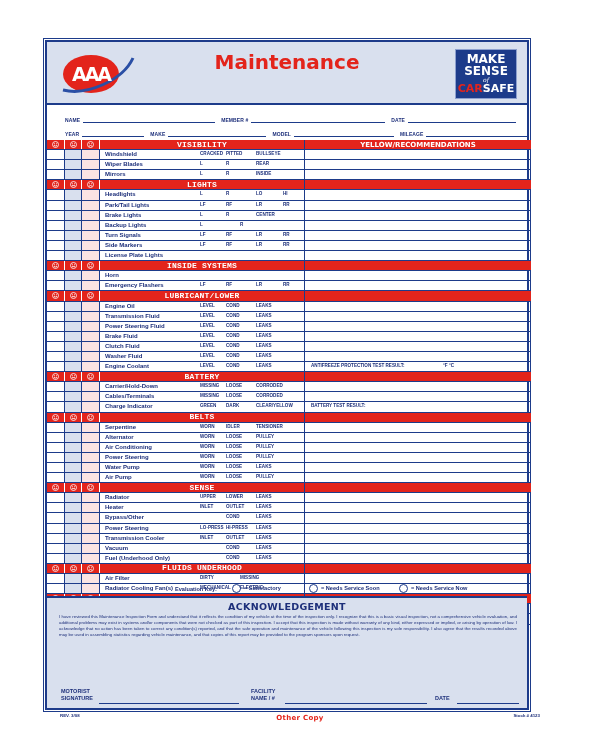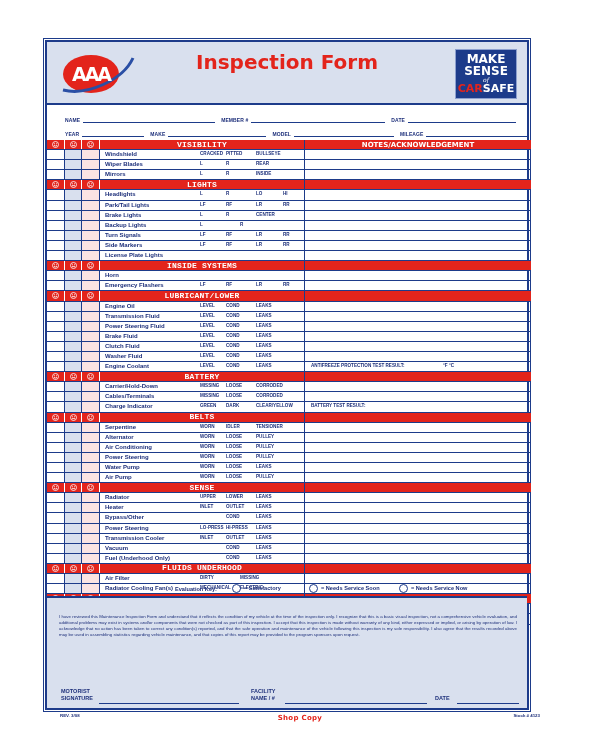--- a/index.html
+++ b/index.html
@@ -45,21 +45,21 @@
 <body>
 
 <div class="form">
   <div class="header">
     <svg class="logo-aaa" viewBox="0 0 80 48">
       <ellipse cx="34" cy="24" rx="28" ry="19" fill="#e3241b"></ellipse>
       <path d="M6 40 C 30 46, 66 30, 76 8" stroke="#2a4fa5" stroke-width="3" fill="none"></path>
       <text x="34" y="31" text-anchor="middle" font-family="DejaVu Sans, sans-serif" font-weight="bold" font-size="19" fill="#fff" letter-spacing="-2">AAA</text>
     </svg>
     <div class="title">
-      <div>Inspection Form</div>
+      <div>Maintenance</div>
     </div>
     <div class="mscc">
       <div>MAKE</div>
       <div>SENSE</div>
       <div style="font-size:6px;line-height:6px;font-style:italic;font-family:'DejaVu Serif',serif;font-weight:normal">of</div>
       <div style="font-size:11px"><span class="car">CAR</span><span class="care">SAFE</span></div>
     </div>
   </div>
 
   <div class="fields">
@@ -98,21 +98,21 @@
               <circle cx="4.5" cy="2.7" r="0.5" fill="#fff"></circle>
               <line x1="2" y1="4.6" x2="5" y2="4.6" stroke="#fff" stroke-width="0.8"></line>
             </svg></td>
           <td class="c3"><svg width="7" height="7" viewBox="0 0 7 7" style="position:relative;top:1px">
               <circle cx="3.5" cy="3.5" r="3" fill="none" stroke="#fff" stroke-width="0.8"></circle>
               <circle cx="2.5" cy="2.7" r="0.5" fill="#fff"></circle>
               <circle cx="4.5" cy="2.7" r="0.5" fill="#fff"></circle>
               <path d="M2 5.2 Q3.5 3.8 5 5.2" stroke="#fff" stroke-width="0.8" fill="none"></path>
             </svg></td>
           <td class="item">VISIBILITY</td>
-          <td class="notes">NOTES/ACKNOWLEDGEMENT</td>
+          <td class="notes">YELLOW/RECOMMENDATIONS</td>
         </tr>
         <tr>
           <td class="c1"></td>
           <td class="c2"></td>
           <td class="c3"></td>
           <td class="item">
             <span class="iname">Windshield</span>
             <span class="opt" style="left:100px">CRACKED</span>
             <span class="opt" style="left:126px">PITTED</span>
             <span class="opt" style="left:156px">BULLSEYE</span>
@@ -759,31 +759,32 @@
     </table>
 
   <div class="evalkey">
     <span class="k" style="left:128px">Evaluation Key:</span>
     <span class="k" style="left:185px;top:3px"><span class="kface"></span><span>= Satisfactory</span></span>
     <span class="k" style="left:262px;top:3px"><span class="kface"></span><span>= Needs Service Soon</span></span>
     <span class="k" style="left:352px;top:3px"><span class="kface"></span><span>= Needs Service Now</span></span>
   </div>
 
   <div class="ack">
+    <h2>ACKNOWLEDGEMENT</h2>
     <p>I have reviewed this Maintenance Inspection Form and understand that it reflects the condition of my vehicle at the time of the inspection only. I recognize that this is a basic visual inspection, not a comprehensive vehicle evaluation, and additional problems may exist in systems and/or components that were not checked as part of this inspection. I accept that this inspection is made without warranty of any kind, either expressed or implied, or arising by operation of law. I acknowledge that no action has been taken to correct any condition(s) reported, and that the safe operation and maintenance of the vehicle following this inspection is my sole responsibility. I also agree that the results recorded above may be used in assembling statistics regarding vehicle maintenance, and that copies of this report may be provided to the program sponsors upon request.</p>
     <div class="sig" style="left:14px;top:90px">
       <div>Motorist</div>
       <div>Signature</div>
     </div>
     <div class="sline" style="left:52px;top:104px;width:140px"></div>
     <div class="sig" style="left:204px;top:90px">
       <div>Facility</div>
       <div>Name / #</div>
     </div>
     <div class="sline" style="left:238px;top:104px;width:142px"></div>
     <div class="sig" style="left:388px;top:97px">Date</div>
     <div class="sline" style="left:410px;top:104px;width:62px"></div>
   </div>
 </div>
 
 <div class="foot" style="left:60px">REV. 3/08</div>
-<div class="shop">Shop Copy</div>
+<div class="shop">Other Copy</div>
 <div class="foot" style="right:60px">Stock # 4123</div>
 
 </body></html>

